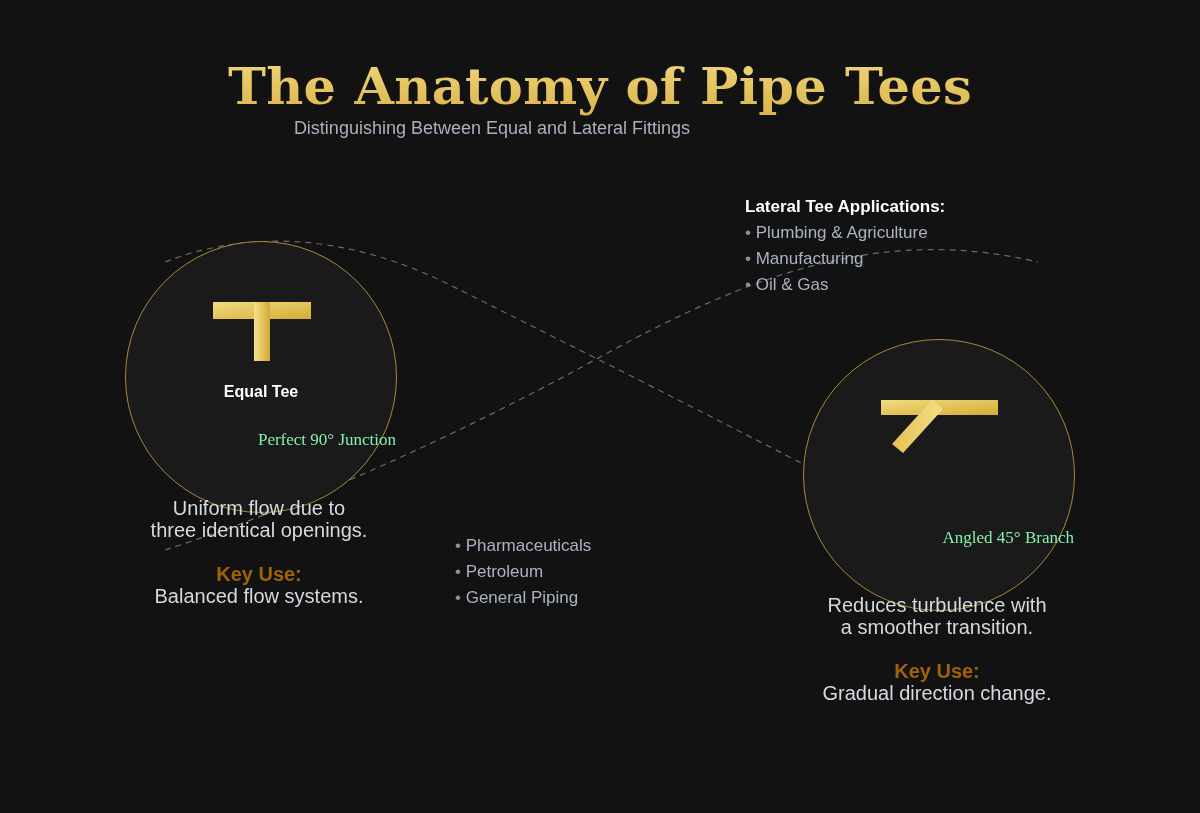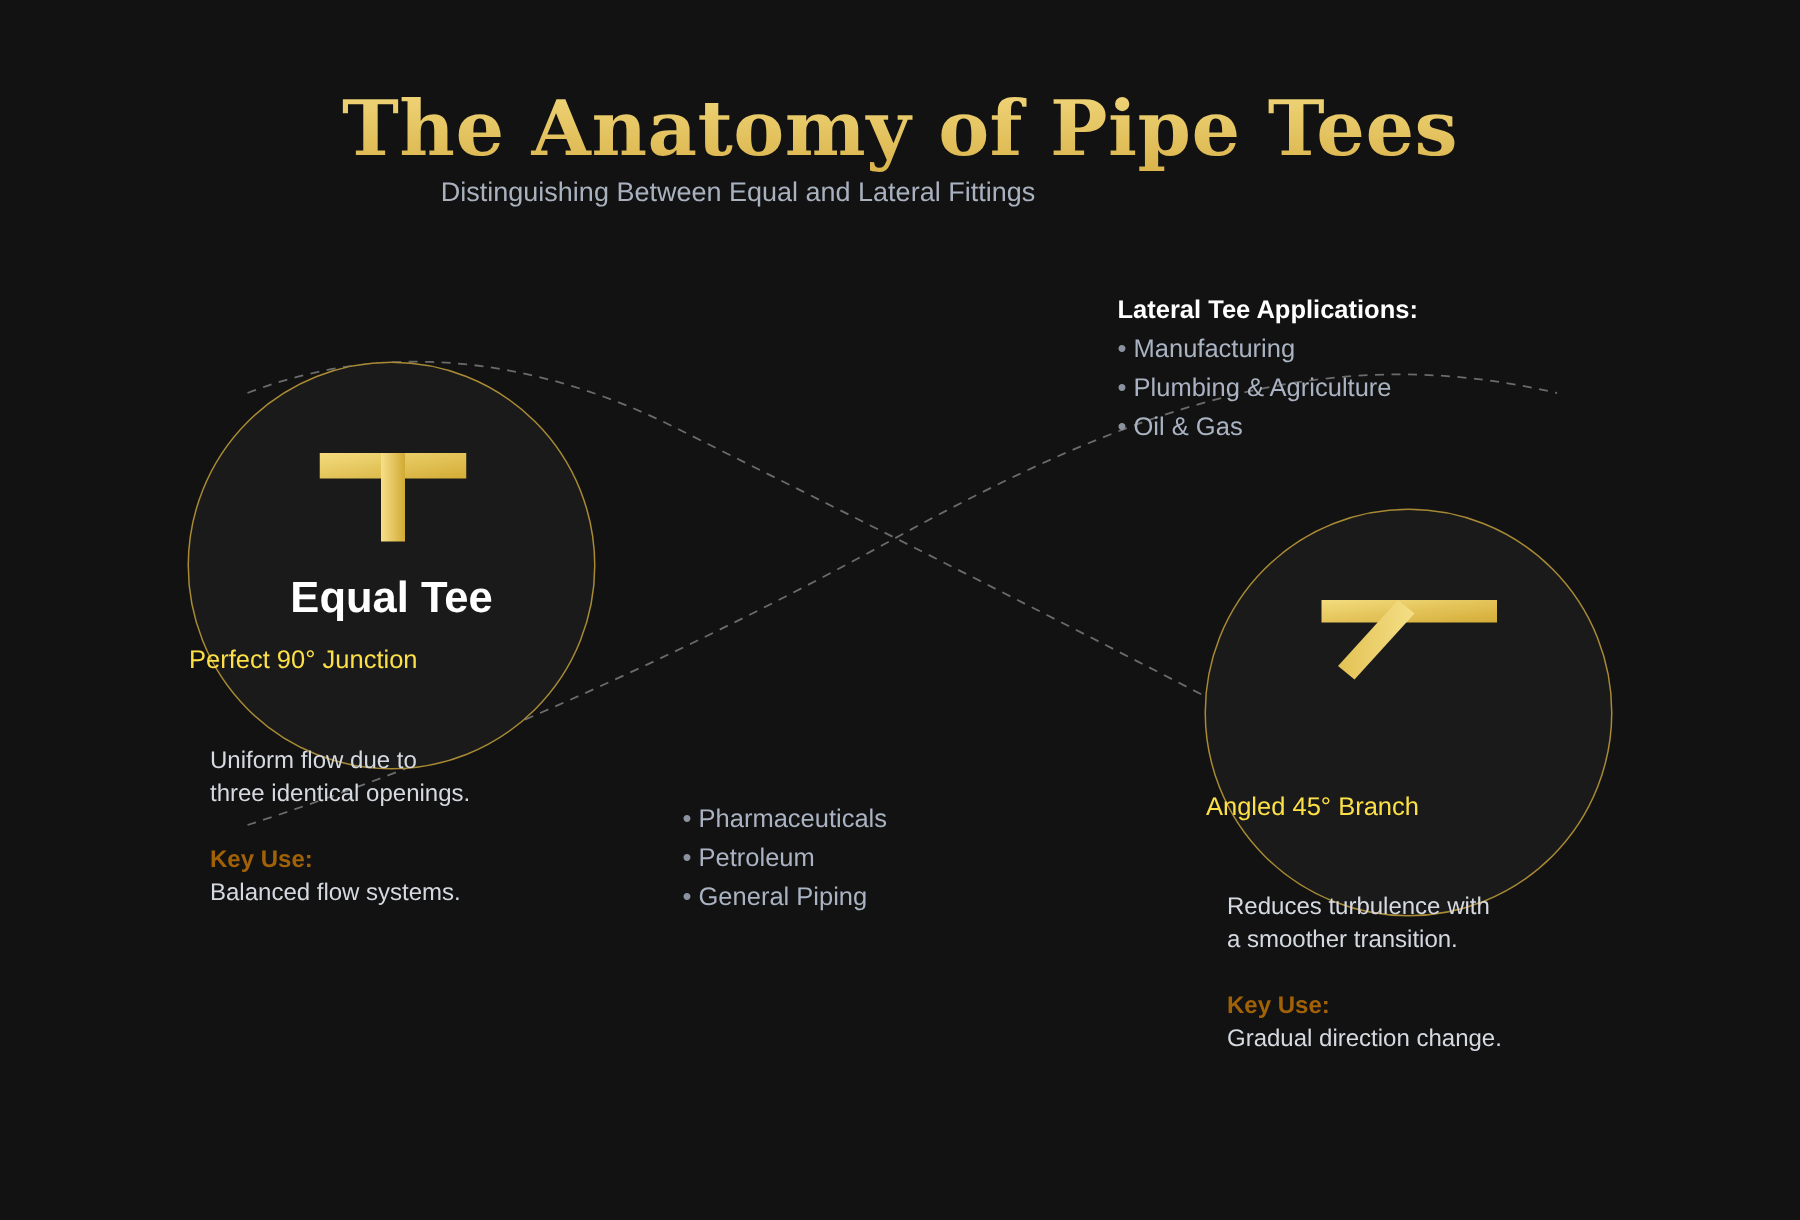--- a/index.html
+++ b/index.html
@@ -25,30 +25,30 @@
     }
     svg.curves { position: absolute; left: 0; top: 0; pointer-events: none; }
     .circle {
       position: absolute; border-radius: 50%;
       background: #1a1a1a;
       border: 1px solid #a88a35;
       box-sizing: border-box;
     }
     .tee-name {
       position: absolute; width: 100%; text-align: center;
-      color: #ffffff; font-weight: bold; font-size: 29px;
+      color: #ffffff; font-weight: bold; font-size: 16px;
     }
     .tee-sub {
-      position: absolute; width: 100%; text-align: left;
-      color: #fde047; font-size: 17px;
+      position: absolute; width: 100%; text-align: right;
+      color: #86efac; font-size: 17px; font-family: Liberation Serif, serif;
     }
     .icon-svg { position: absolute; }
     .desc {
-      position: absolute; color: #d5d9e0;
-      font-size: 16px; line-height: 22px;
+      position: absolute; text-align: center; color: #d5d9e0;
+      font-size: 20px; line-height: 22px;
     }
     .desc .key {
       display: block; font-weight: bold; color: #a16207; margin-top: 22px;
     }
     .apps { position: absolute; font-size: 17px; line-height: 26px; }
     .apps .apps-title { color: #ffffff; font-weight: bold; font-size: 17px; text-align: center; }
     .apps .app-item { color: #aab3c2; }
     .apps .app-item::before { content: "• "; color: #8c93a0; }
   </style>
 </head>
@@ -114,16 +114,16 @@
 
 <div class="desc" style="left:818px; top:594px; width:238px;">
   <span>Reduces turbulence with</span><br>
   <span>a smoother transition.</span>
   <span class="key">Key Use:</span>
   <span>Gradual direction change.</span>
 </div>
 
 <div class="apps" style="left:745px; top:194px;">
   <div class="apps-title">Lateral Tee Applications:</div>
+  <div class="app-item">Plumbing &amp; Agriculture</div>
   <div class="app-item">Manufacturing</div>
-  <div class="app-item">Plumbing &amp; Agriculture</div>
   <div class="app-item">Oil &amp; Gas</div>
 </div>
 
 </body></html>

